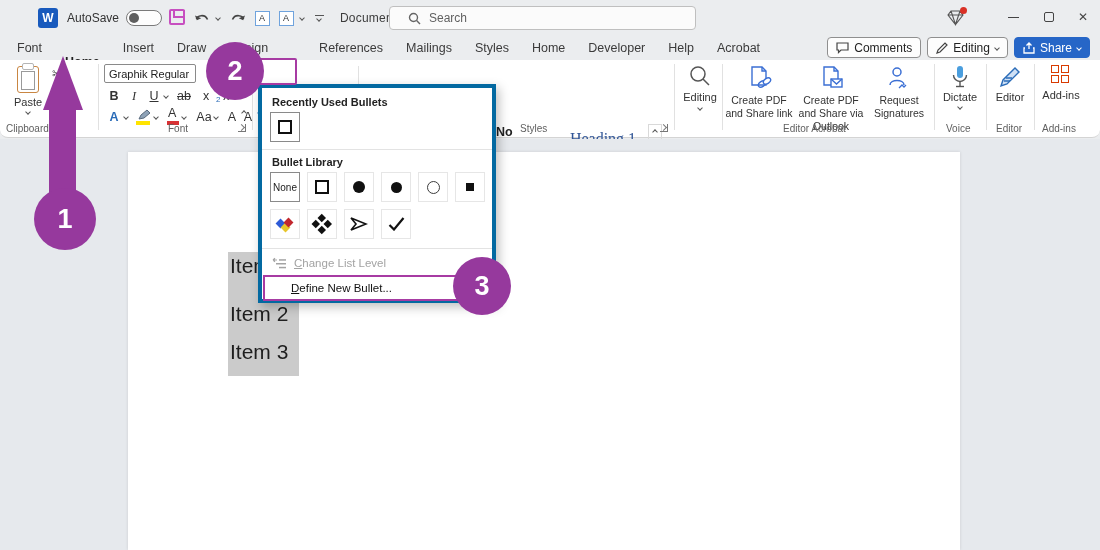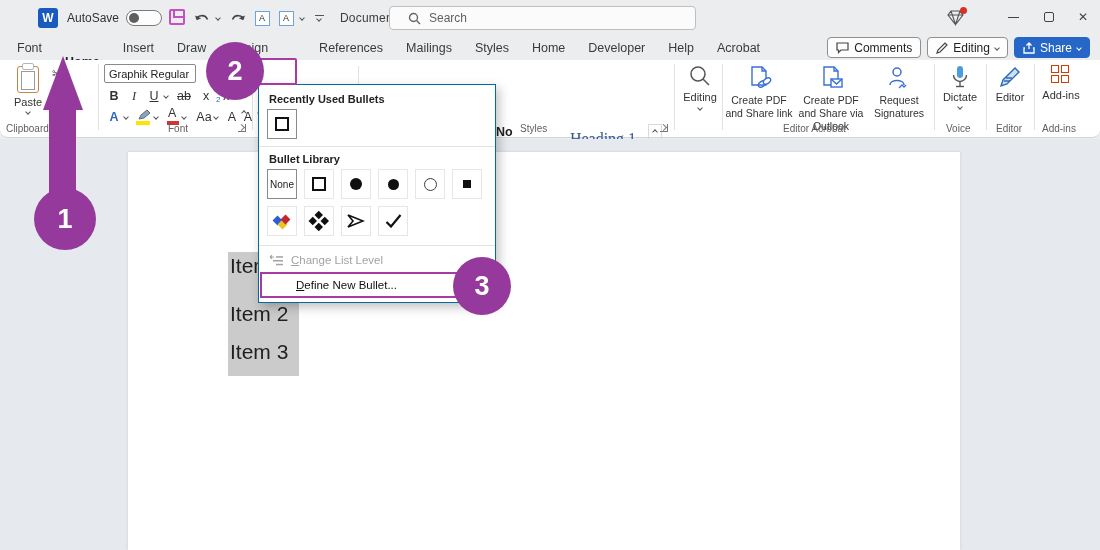--- a/index.html
+++ b/index.html
@@ -76,37 +76,37 @@
 
   .collapse-chev { position:absolute; left:1072px; top:115px; }
 
   
   .doc-area { position:absolute; left:0; top:139px; width:1100px; height:411px; background:#e6e9ed; }
   .page { position:absolute; left:128px; top:13px; width:832px; height:398px; background:#fff; box-shadow:0 0 3px rgba(0,0,0,.12); }
   .selection { position:absolute; left:100px; top:100px; width:71px; height:124px; background:#cbcbcb; }
   .doc-line { position:absolute; left:102px; font-size:21px; color:#1f1f1f; }
 
   
-  .dropdown { position:absolute; left:258px; top:84px; width:238px; height:219px; background:#fff; border:1px solid #0369a1; box-shadow:3px 4px 10px rgba(0,0,0,.25); z-index:20; }
+  .dropdown { position:absolute; left:258px; top:84px; width:238px; height:219px; background:#fff; border:4px solid #0369a1; box-shadow:3px 4px 10px rgba(0,0,0,.25); z-index:20; }
   .dd-header { position:absolute; left:10px; font-size:11px; font-weight:bold; color:#222; }
   .dd-sep { position:absolute; left:0; width:100%; height:1px; background:#e3e3e3; }
   .chip { position:absolute; width:30px; height:30px; background:#fff; border:1px solid #e6e6e6; display:flex; align-items:center; justify-content:center; }
   .chip.selected { border:1px solid #8a8a8a; box-shadow:inset 0 0 0 2px #fff; }
   .sq-hollow { width:14px; height:14px; border:2.6px solid #101010; }
   .dot-fill { background:#101010; border-radius:50%; }
   .circ-hollow { width:13px; height:13px; border:1.6px solid #3c3c3c; border-radius:50%; }
   .sq-small { width:8px; height:8px; background:#101010; }
   .none-label { font-size:10px; color:#222; }
   .leaf { position:relative; width:18px; height:18px; }
   .leaf i { position:absolute; width:7px; height:7px; transform:rotate(45deg); }
   .diamond4 { position:relative; width:18px; height:18px; }
   .diamond4 i { position:absolute; width:5.5px; height:5.5px; background:#101010; transform:rotate(45deg); }
   .menu-item { position:absolute; left:0; width:100%; height:22px; display:flex; align-items:center; padding-left:10px; gap:7px; font-size:11.5px; }
   .menu-item.disabled { color:#a3a3a3; }
-  .define-box { position:absolute; left:1px; top:187px; width:235px; height:26px; border:2.5px solid #a73ba3; display:flex; align-items:center; padding-left:34px; font-size:11.5px; color:#111; background:#fff; }
+  .define-box { position:absolute; left:1px; top:187px; width:235px; height:26px; border:2.5px solid #a73ba3; display:flex; align-items:center; padding-left:26px; font-size:11.5px; color:#111; background:#fff; }
   .hot { text-decoration:underline; }
 
   
   .anno { position:absolute; z-index:30; }
   .circle { width:62px; height:62px; border-radius:50%; background:#96399d; color:#fff; font-size:27px; font-weight:bold; display:flex; align-items:center; justify-content:center; }
   .circle.c2 { width:58px; height:58px; }
   .arrow-shaft { position:absolute; left:49px; top:108px; width:27px; height:112px; background:#96399d; z-index:30; }
   .arrow-head { position:absolute; left:43px; top:56px; width:0; height:0; border-left:20px solid transparent; border-right:20px solid transparent; border-bottom:54px solid #96399d; z-index:30; }
   .hl-rect { position:absolute; border:2.5px solid #a73ba3; border-radius:2px; z-index:25; }
 

